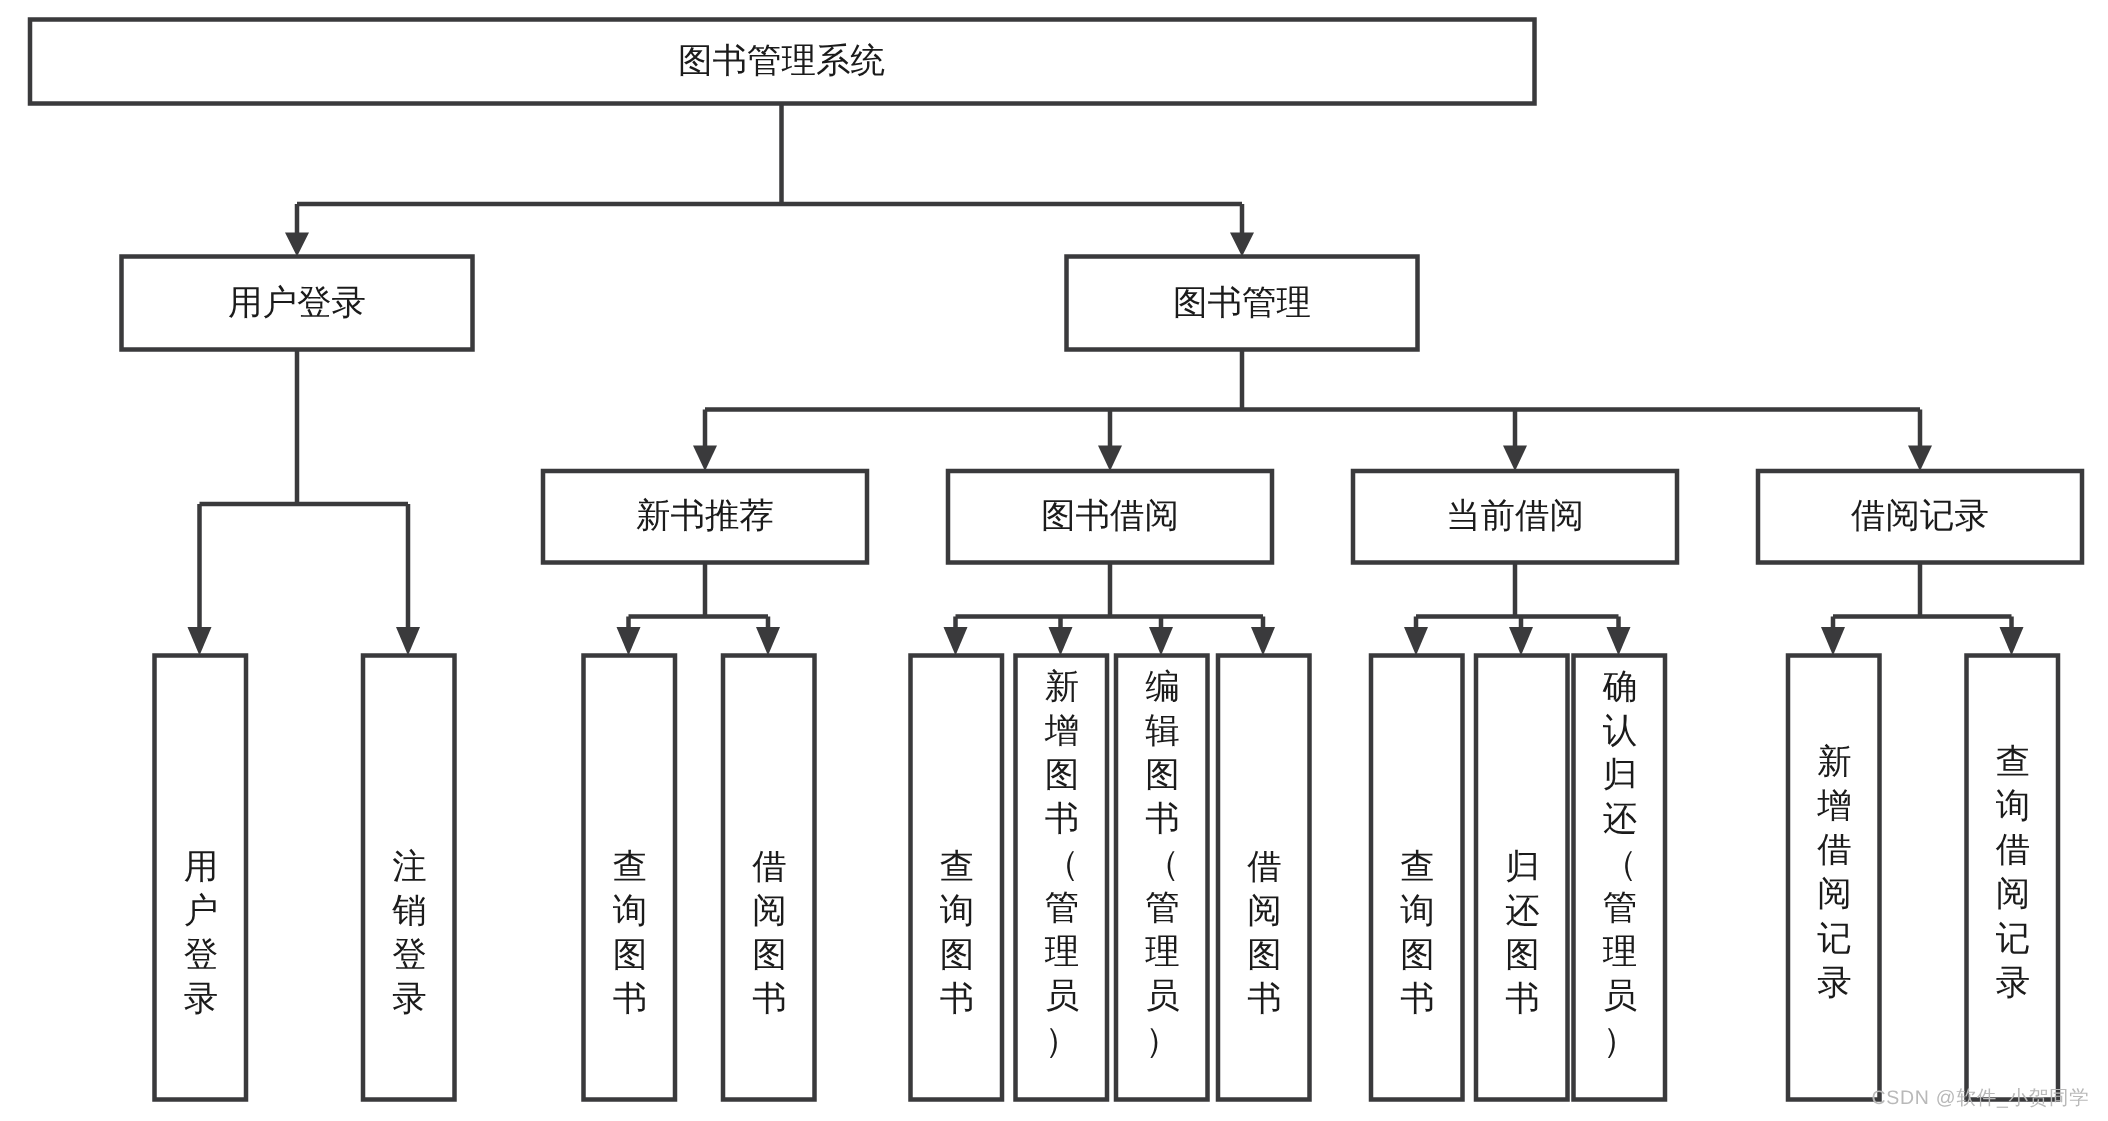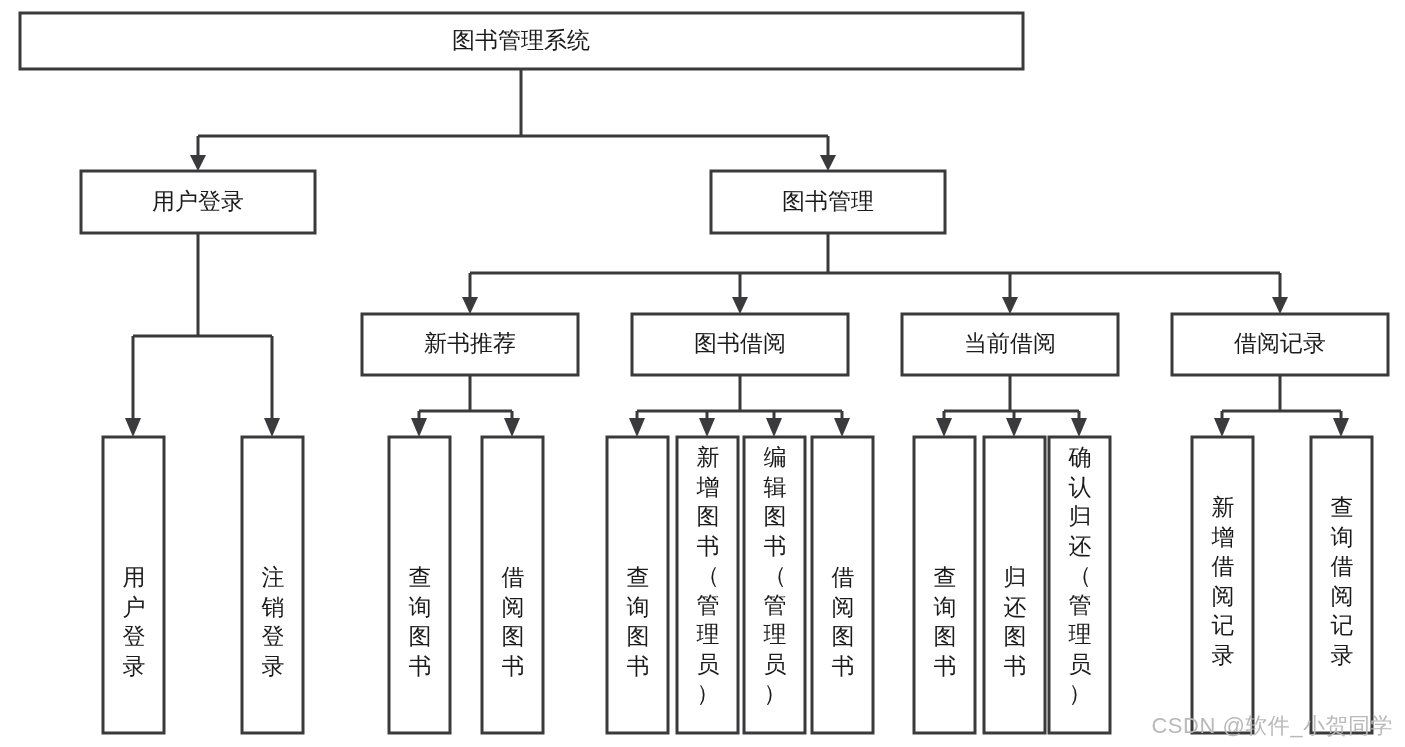--- a/index.html
+++ b/index.html
@@ -53,21 +53,21 @@
     font-family: "Liberation Sans", "DejaVu Sans", sans-serif;
     font-size: 23px;
     fill: #1b1b1b;
     text-anchor: middle;
   }
   .watermark {
     position: absolute;
     right: 12px;
     bottom: 6px;
     font-family: "Liberation Sans", "DejaVu Sans", sans-serif;
-    font-size: 22px;
+    font-size: 13px;
     color: #b9b9b9;
     white-space: nowrap;
     letter-spacing: 0.5px;
     user-select: none;
   }
 </style>
 </head>
 <body>
 
 <div id="diagram-root">

